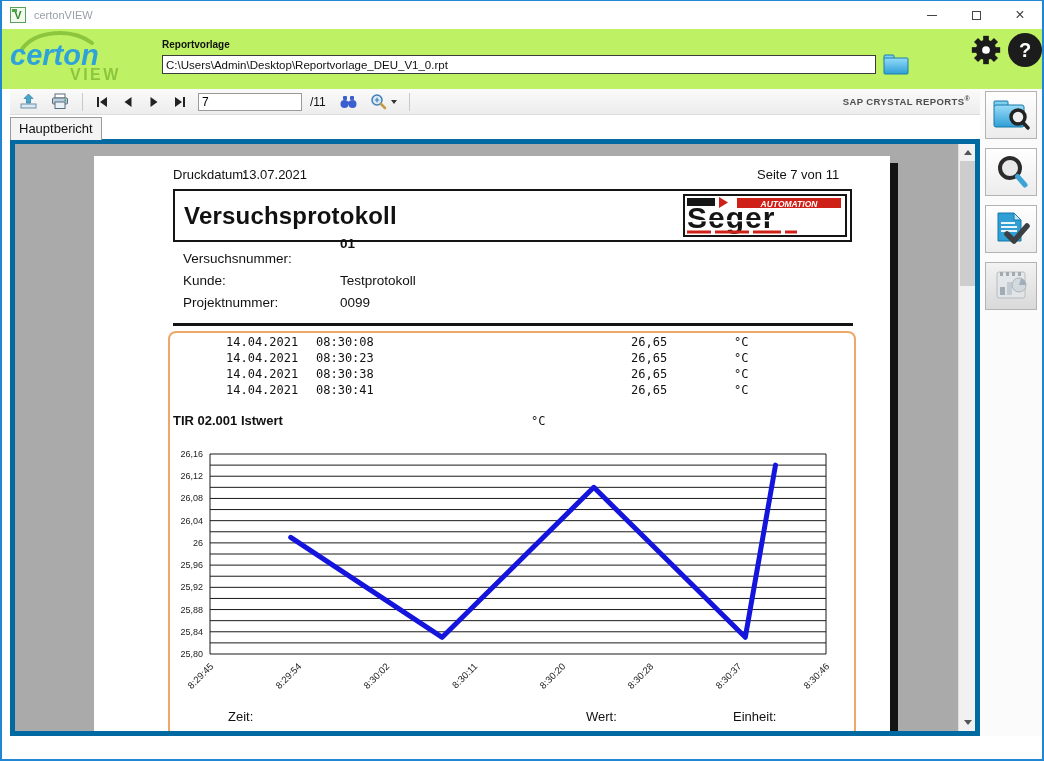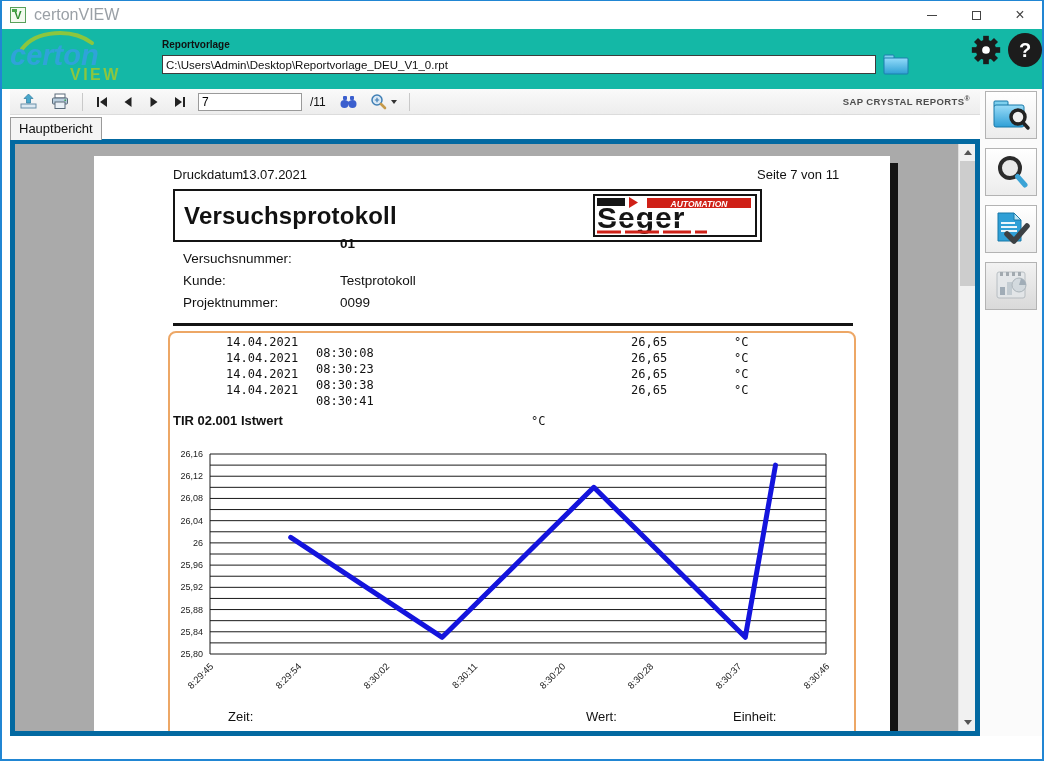--- a/index.html
+++ b/index.html
@@ -5,29 +5,29 @@
   * { margin:0; padding:0; box-sizing:border-box; }
   body { font-family:"Liberation Sans", sans-serif; background:#555; }
   svg text { font-family:"Liberation Sans", sans-serif; }
 
   .window { width:1044px; height:761px; background:#fff; border:2px solid #2186d3; border-top:1px solid #2186d3; position:relative; overflow:hidden; }
 
   
   .titlebar { height:28px; display:flex; align-items:center; background:#fff; }
   .app-icon { width:16px; height:16px; margin-left:8px; background:#f2faee; border:1px solid #5aa05a; color:#2e8b2e; font-size:11px; font-weight:bold; text-align:center; line-height:14px; position:relative; }
   .app-icon::before { content:""; position:absolute; top:1px; left:1px; width:5px; height:3px; background:#4aa54a; }
-  .title-text { margin-left:8px; font-size:16px; color:#9aa0a6; }
+  .title-text { margin-left:8px; font-size:11px; color:#9aa0a6; }
   .win-controls { margin-left:auto; display:flex; align-items:center; height:100%; }
   .wbtn { width:44px; height:100%; display:flex; align-items:center; justify-content:center; color:#444; cursor:default; }
   .wbtn .min-glyph { width:10px; height:1px; background:#444; display:block; }
   .wbtn .max-glyph { width:9px; height:9px; border:1px solid #444; display:block; }
   .wbtn.close { font-size:16px; line-height:1; }
 
   
-  .header { height:60px; position:relative; background:#14b8a6; }
+  .header { height:60px; position:relative; background:#bef264; }
   .logo { position:absolute; left:4px; top:-2px; }
   .rv-label { position:absolute; left:160px; top:10px; font-size:10px; font-weight:bold; color:#111; }
   .rv-input { position:absolute; left:160px; top:26px; width:714px; height:19px; border:1px solid #3c3c3c; font-size:11.5px; padding:0 3px; font-family:"Liberation Sans",sans-serif; color:#111; }
   .folder-btn { position:absolute; left:880px; top:24px; width:28px; height:23px; border:none; background:transparent; cursor:pointer; }
   .gear-btn { position:absolute; left:966px; top:4px; width:36px; height:36px; background:transparent; border:none; cursor:pointer; }
   .help-btn { position:absolute; left:1006px; top:4px; width:34px; height:34px; border-radius:50%; background:#1c1c1c; color:#fff; font-size:20px; font-weight:bold; text-align:center; line-height:34px; border:none; cursor:pointer; }
 
   
   .content-row { display:flex; }
   .left-col { flex:1; min-width:0; padding-left:8px; }
@@ -48,33 +48,33 @@
   .tabstrip { height:24px; background:#fff; display:flex; align-items:flex-end; }
   .tab { font-size:13px; color:#111; background:#f4f4f4; border:1px solid #9a9a9a; border-bottom:none; padding:3px 8px 4px; position:relative; top:1px; cursor:pointer; }
 
   
   .report-view { height:597px; border:5px solid #0369a1; display:flex; background:#aaa; }
   .page-area { flex:1; position:relative; overflow:hidden; background:#aaa; }
   .page { position:absolute; left:79px; top:12px; width:796px; height:660px; background:#fff; color:#111; }
   .page-shadow { position:absolute; left:875px; top:19px; width:8px; height:660px; background:#141414; }
 
   .pg-abs { position:absolute; font-size:13px; }
-  .title-box { position:absolute; left:79px; top:33px; width:589px; height:53px; border:2px solid #141414; }
+  .title-box { position:absolute; left:79px; top:33px; width:679px; height:53px; border:2px solid #141414; }
   .report-title { position:absolute; left:9px; top:11px; font-size:24px; font-weight:bold; letter-spacing:0.2px; }
   .seger { position:absolute; right:3px; top:3px; width:164px; height:43px; border:2px solid #141414; background:#fff; }
 
   .field-label { position:absolute; left:89px; font-size:13.5px; }
   .field-value { position:absolute; left:246px; font-size:13.5px; }
   .hline { position:absolute; left:79px; top:167px; width:680px; height:3px; background:#141414; }
   .orange-box { position:absolute; left:74px; top:175px; width:688px; height:430px; border:2px solid #eda766; border-radius:8px; }
 
   .data-rows { position:absolute; left:0; top:179px; width:100%; }
   .drow { position:relative; height:16px; font-family:"DejaVu Sans Mono", monospace; font-size:12px; }
   .drow span { position:absolute; }
-  .c-date { left:132px; } .c-time { left:222px;margin-top:11px; } .c-val { left:537px; } .c-unit { left:640px; }
+  .c-date { left:132px; } .c-time { left:222px; } .c-val { left:537px; } .c-unit { left:640px; }
 
   .series-label { position:absolute; left:79px; top:257px; font-size:13px; font-weight:bold; }
   .series-unit { position:absolute; left:437px; top:258px; font-family:"DejaVu Sans Mono",monospace; font-size:12px; }
   .chart-svg { position:absolute; left:58px; top:286px; }
   .f-zeit { left:134px; top:553px; } .f-wert { left:492px; top:553px;text-align:right; } .f-einheit { left:639px; top:553px; }
 
   
   .vscroll { width:17px; background:#f1f1f1; border-left:1px solid #dedede; position:relative; }
   .vs-up, .vs-down { position:absolute; left:0; width:17px; height:17px; display:flex; align-items:center; justify-content:center; cursor:pointer; }
   .vs-up { top:0; } .vs-down { bottom:0; }

